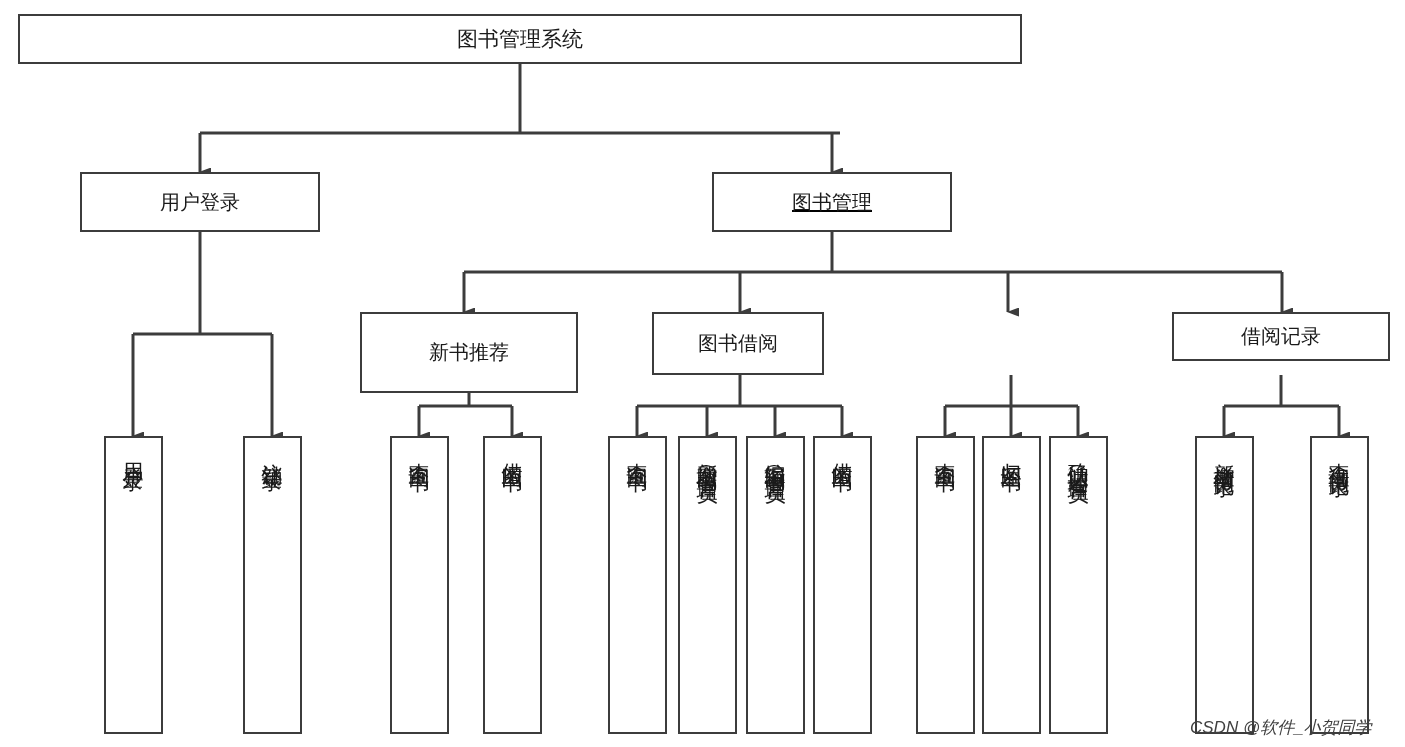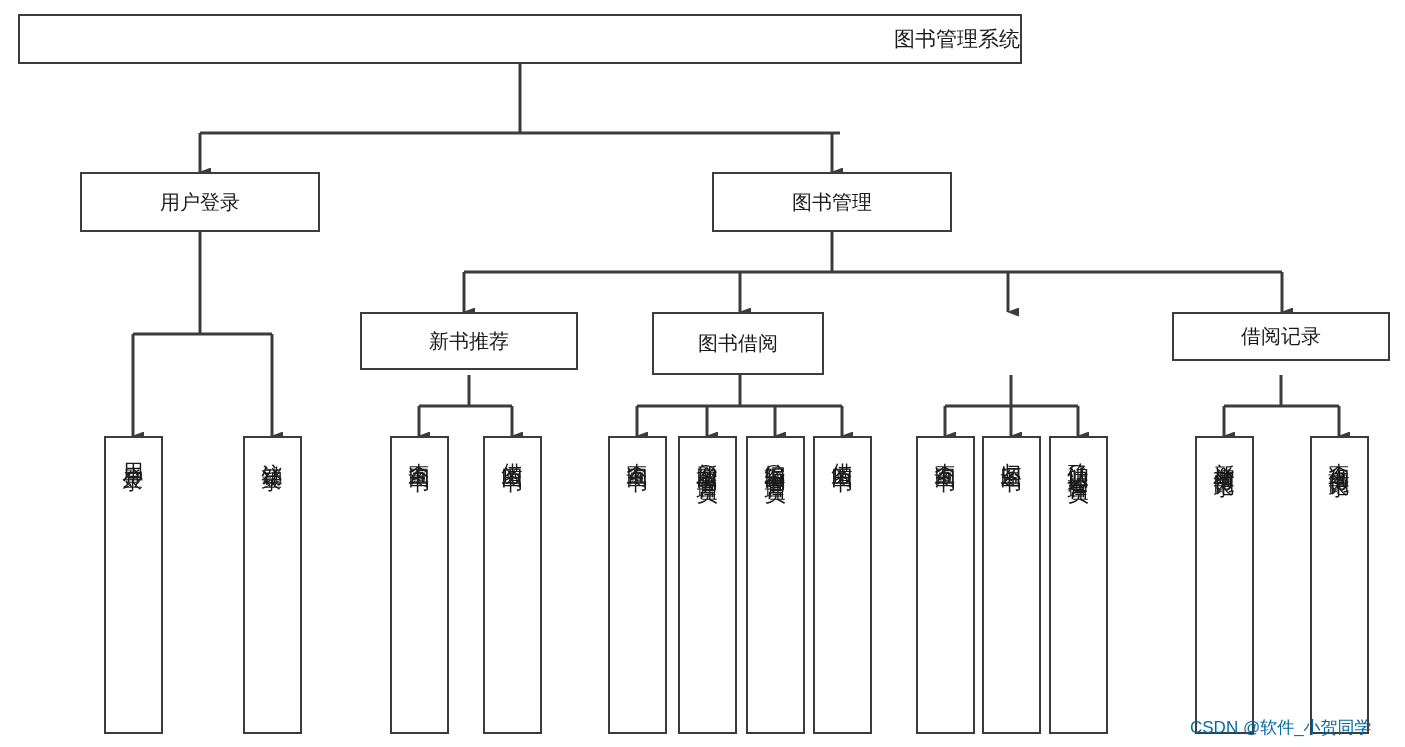--- a/index.html
+++ b/index.html
@@ -53,25 +53,26 @@
   }
   .node-leaf .node-label {
     writing-mode: vertical-rl;
     text-orientation: upright;
     font-size: 21px;
     letter-spacing: 3px;
     line-height: 1;
   }
   .watermark {
     position: absolute;
-    color: #0369a1;
+    color: #404040;
     font-size: 17px;
     font-family: "Liberation Sans", "DejaVu Sans", sans-serif;
     white-space: nowrap;
     pointer-events: none;
+    font-style: italic;
   }
 </style>
 </head>
 <body>
 
 <div id="diagram-root">
 
   <svg id="diagram-svg" viewBox="0 0 1405 747" xmlns="http://www.w3.org/2000/svg">
     <defs>
       <marker id="arrowhead" markerWidth="10" markerHeight="12" refX="4.5" refY="11" orient="auto" markerUnits="userSpaceOnUse">
@@ -115,32 +116,32 @@
       <path d="M1011,406 L1011,436" marker-end="url(#arrowhead)"></path>
       <path d="M1078,406 L1078,436" marker-end="url(#arrowhead)"></path>
 
       <path d="M1281,375 L1281,406"></path>
       <path d="M1224,406 L1339,406"></path>
       <path d="M1224,406 L1224,436" marker-end="url(#arrowhead)"></path>
       <path d="M1339,406 L1339,436" marker-end="url(#arrowhead)"></path>
     </g>
   </svg>
 
-  <div class="node-box node-root" style="left:18px; top:14px; width:1004px; height:50px;justify-content:flex-end;">
+  <div class="node-box node-root" style="left:18px; top:14px; width:1004px; height:50px;">
     <span class="node-label">图书管理系统</span>
   </div>
 
   <div class="node-box node-l2" style="left:80px; top:172px; width:240px; height:60px;">
     <span class="node-label">用户登录</span>
   </div>
-  <div class="node-box node-l2" style="left:712px; top:172px; width:240px; height:60px;">
+  <div class="node-box node-l2" style="left:712px; top:172px; width:240px; height:60px;text-decoration:underline;">
     <span class="node-label">图书管理</span>
   </div>
 
-  <div class="node-box node-l3" style="left:360px; top:312px; width:218px; height:58px;">
+  <div class="node-box node-l3" style="left:360px; top:312px; width:218px; height:81px;">
     <span class="node-label">新书推荐</span>
   </div>
   <div class="node-box node-l3" style="left:632px; top:312px; width:172px; height:63px;margin-left:20px;">
     <span class="node-label">图书借阅</span>
   </div>
   <div class="node-box node-l3" style="left:1172px; top:312px; width:218px; height:49px;">
     <span class="node-label">借阅记录</span>
   </div>
 
   <div class="node-box node-leaf" style="left:104px; top:436px; width:59px; height:298px;">

